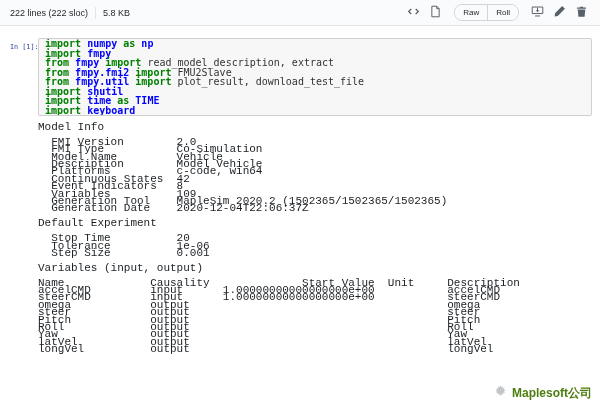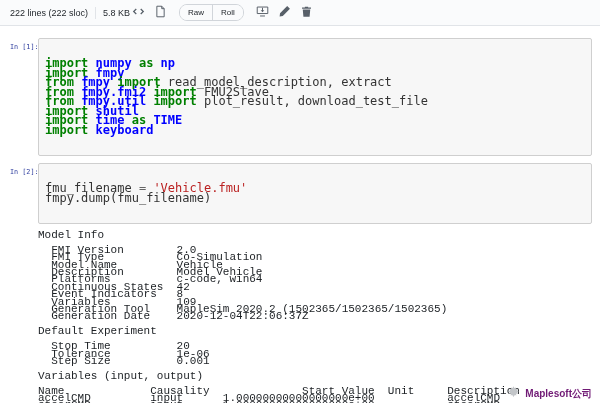--- a/index.html
+++ b/index.html
@@ -12,21 +12,21 @@
     color:#24292e;
   }
 
   
   .file-header {
     height:26px;
     background:#fafbfc;
     border-bottom:1px solid #e1e4e8;
     display:flex;
     align-items:center;
-    justify-content:flex-start;
+    justify-content:space-between;
     padding:4px 10px;
   }
   .fh-left { display:flex; align-items:center; gap:7px; font-size:9px; color:#24292e; }
   .fh-divider { width:1px; height:12px; background:#e1e4e8; }
   .fh-right { display:flex; align-items:center; gap:5px; }
   .icon-btn {
     background:none; border:none; padding:1px 2px; cursor:pointer;
     display:flex; align-items:center; color:#586069;
   }
   .btn-group {
@@ -47,23 +47,23 @@
     width:28px; flex:none;
     font-family:"DejaVu Sans Mono", monospace;
     font-size:6.8px; color:#303f9f;
     padding-top:5px; white-space:nowrap;
   }
   .code {
     flex:1;
     background:#f7f7f7;
     border:1px solid #cfcfcf;
     border-radius:2px;
-    padding:20px 6px;
+    padding:0 6px;
     font-family:"DejaVu Sans Mono", monospace;
-    font-size:12px;
+    font-size:10px;
     line-height:9.5px;
     white-space:pre;
     overflow:hidden;
     color:#333333;
   }
   .t-k  { color:#008000; font-weight:bold; }
   .t-nn { color:#0000ff; font-weight:bold; }
   .t-s  { color:#ba2121; }
   .t-o  { color:#666666; }
 
@@ -74,21 +74,21 @@
     font-size:11px;
     line-height:7.4px;
     color:#1b1f23;
     white-space:pre;
   }
 
   
   .watermark {
     position:absolute; right:8px; bottom:1px;
     display:flex; align-items:center; gap:4px;
-    color:#701a75; font-size:10px; font-weight:bold;
+    color:#4d7c0f; font-size:12px; font-weight:bold;
     pointer-events:none;
   }
 </style>
 </head>
 <body>
 
 <div class="file-header">
   <div class="fh-left">
     <span>222 lines (222 sloc)</span>
     <span class="fh-divider"></span>
@@ -146,25 +146,20 @@
         <div class="prompt">In [1]:</div>
         <pre class="code"><span class="t-k">import </span><span class="t-nn">numpy</span><span class="t-k"> as </span><span class="t-nn">np</span>
 <span class="t-k">import </span><span class="t-nn">fmpy</span>
 <span class="t-k">from </span><span class="t-nn">fmpy</span><span class="t-k"> import </span><span>read_model_description, extract</span>
 <span class="t-k">from </span><span class="t-nn">fmpy.fmi2</span><span class="t-k"> import </span><span>FMU2Slave</span>
 <span class="t-k">from </span><span class="t-nn">fmpy.util</span><span class="t-k"> import </span><span>plot_result, download_test_file</span>
 <span class="t-k">import </span><span class="t-nn">shutil</span>
 <span class="t-k">import </span><span class="t-nn">time</span><span class="t-k"> as </span><span class="t-nn">TIME</span>
 <span class="t-k">import </span><span class="t-nn">keyboard</span></pre>
       </div>
-      <div class="cell">
-        <div class="prompt">In [2]:</div>
-        <pre class="code"><span>fmu_filename </span><span class="t-o">=</span><span> </span><span class="t-s">'Vehicle.fmu'</span>
-<span>fmpy.dump(fmu_filename)</span></pre>
-      </div>
     </div>
   <pre class="output">Model Info
 
   FMI Version        2.0
   FMI Type           Co-Simulation
   Model Name         Vehicle
   Description        Model Vehicle
   Platforms          c-code, win64
   Continuous States  42
   Event Indicators   8

